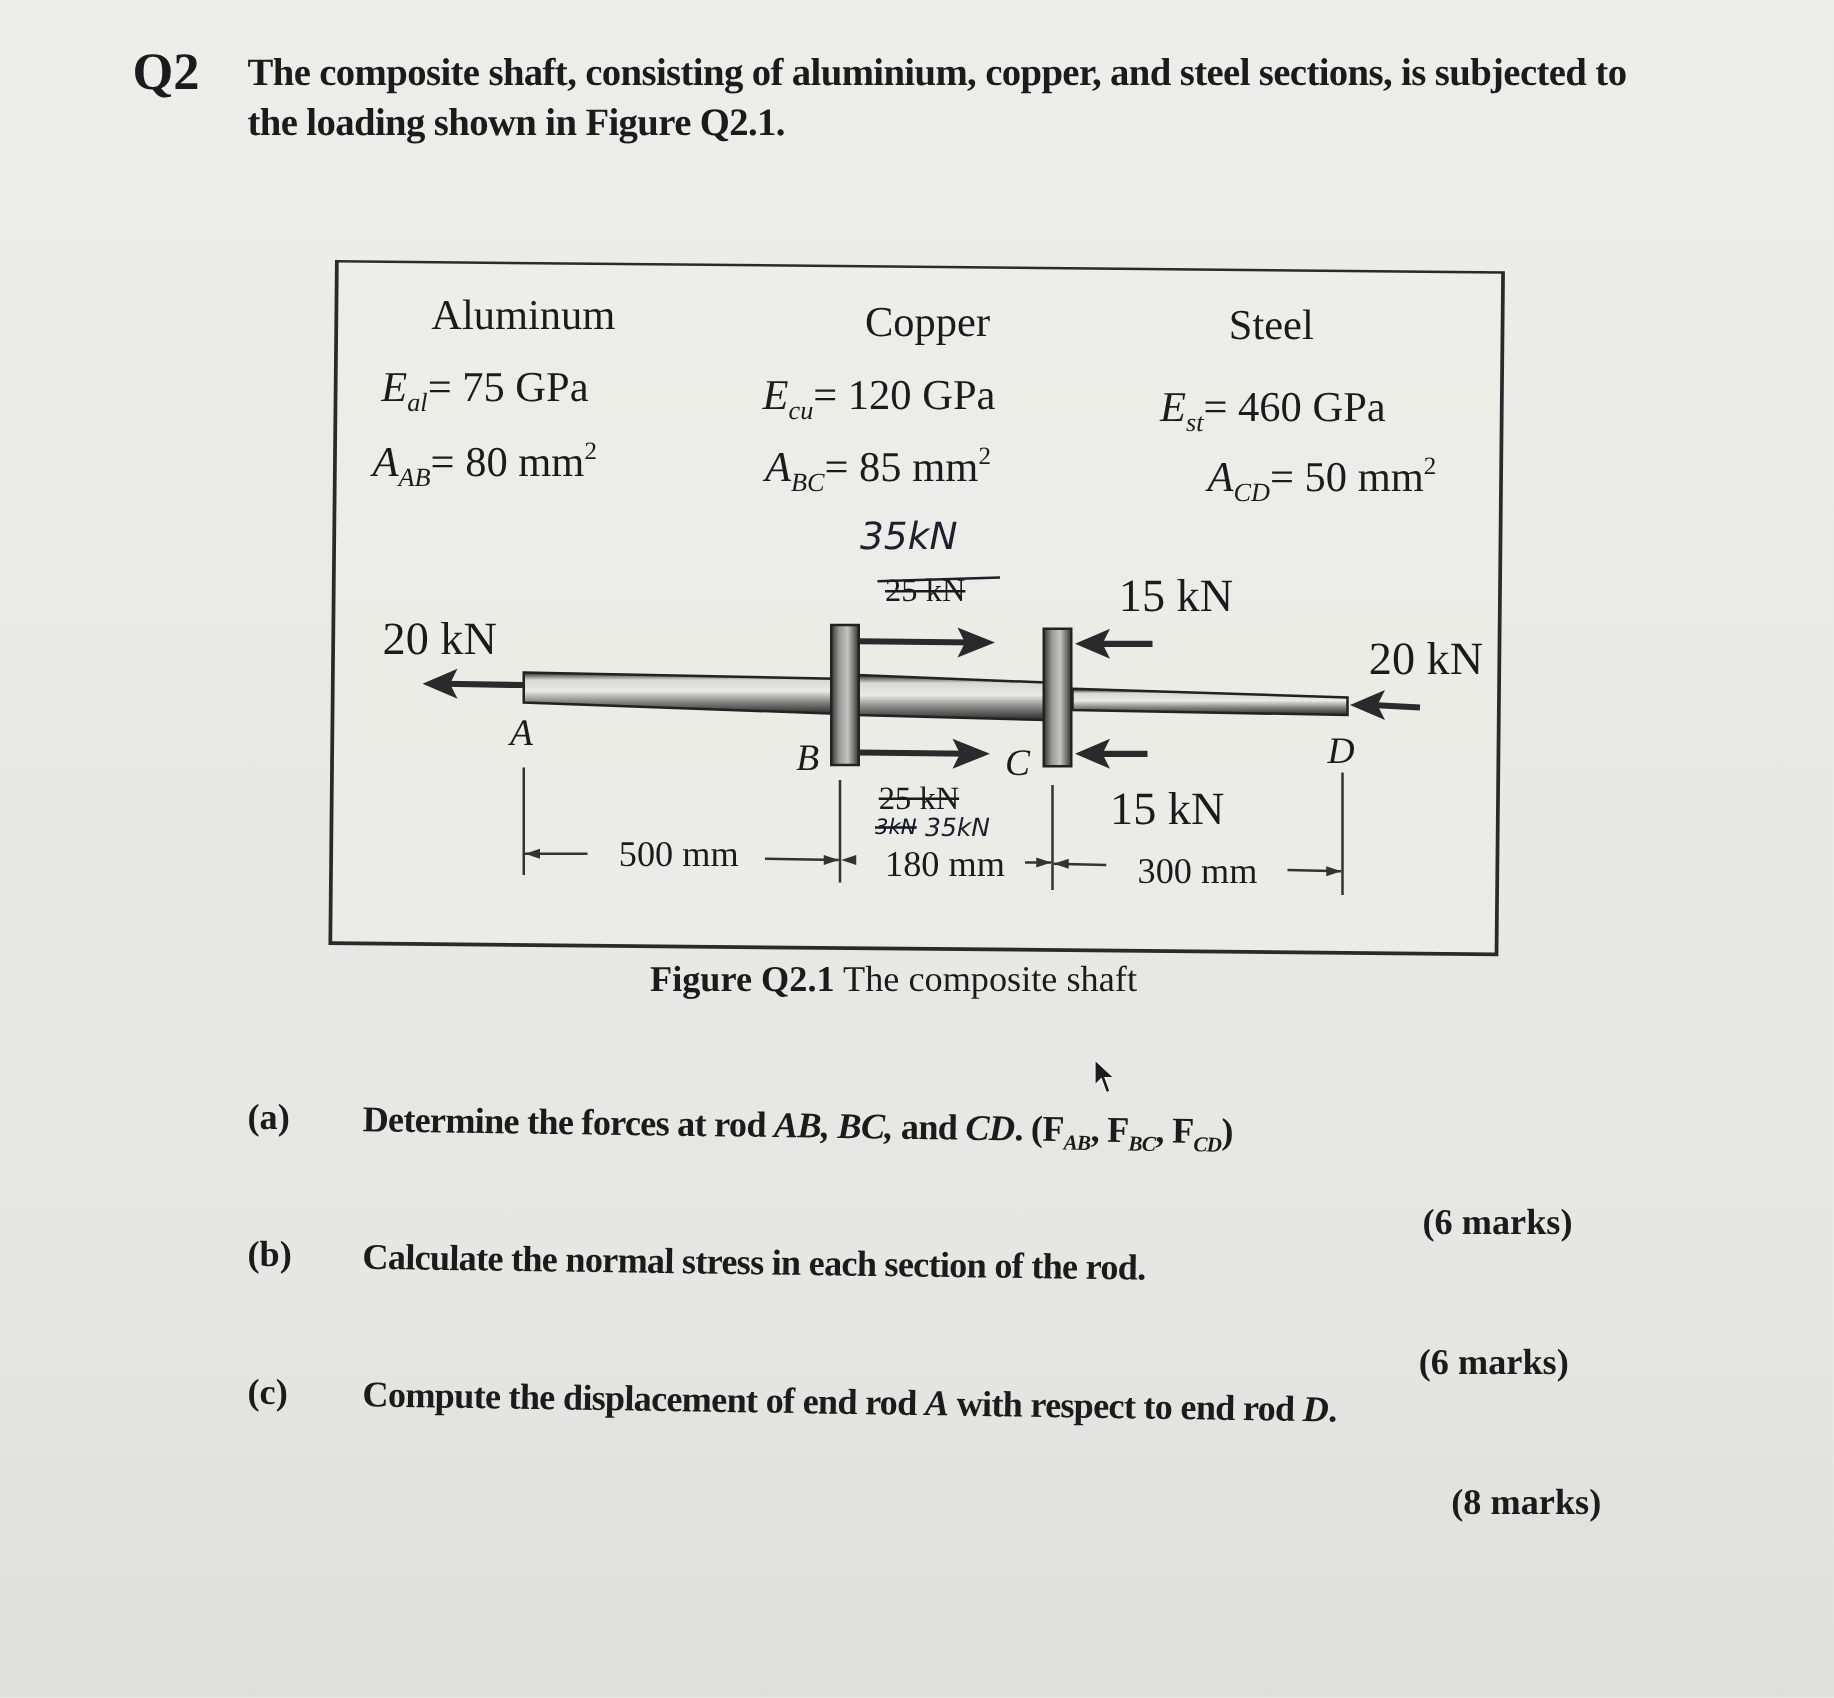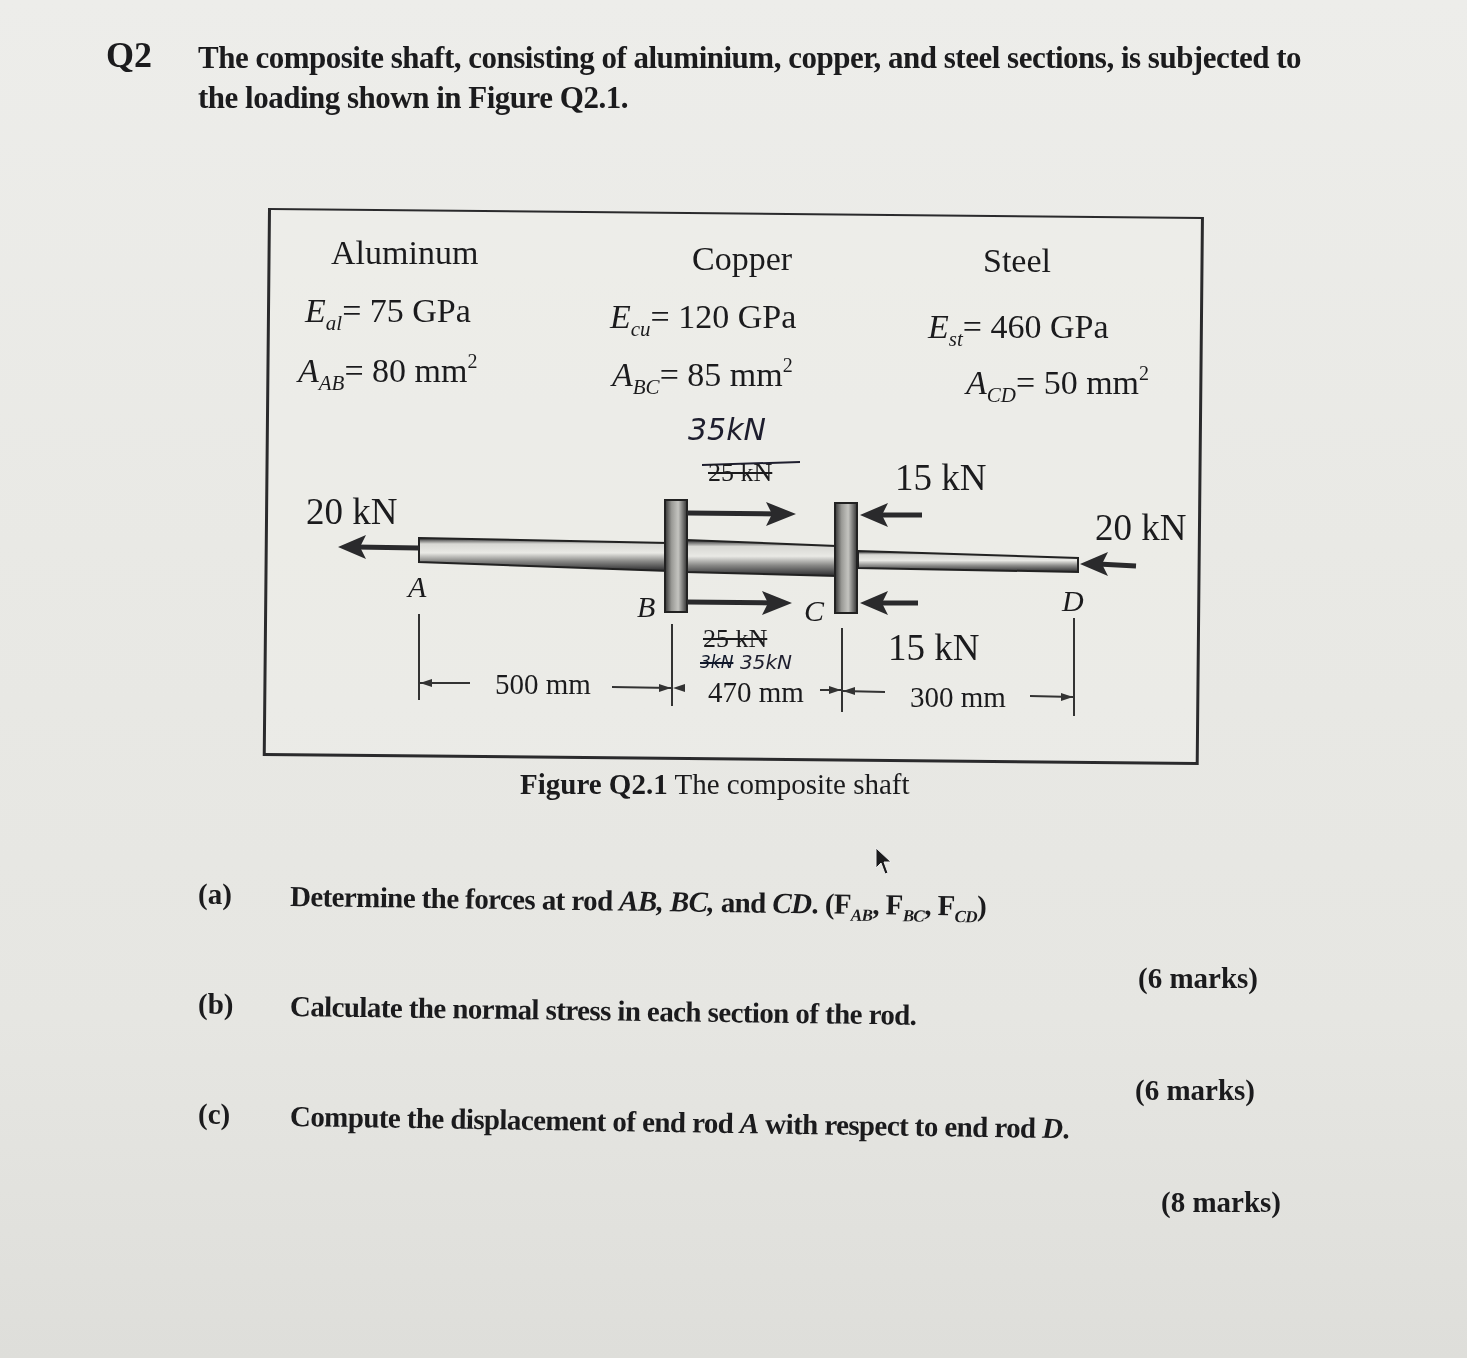--- a/index.html
+++ b/index.html
@@ -4,21 +4,21 @@
 <style>
   html, body { margin:0; padding:0; }
   body {
     width:1467px; height:1358px; overflow:hidden;
     background: linear-gradient(180deg,#ededea 0%,#e9e9e5 40%,#e6e6e2 75%,#dededa 100%);
     font-family: "Liberation Serif", "DejaVu Serif", serif;
     color:#1b1b1d;
     position:relative;
   }
   .abs { position:absolute; }
-  .qnum { left:106px; top:34px; font-size:36px; font-weight:bold; }
+  .qnum { left:106px; top:34px; font-size:42px; font-weight:bold; }
   .qtext { left:198px; top:38px; width:1140px; font-size:31px; font-weight:bold; line-height:40px; letter-spacing:-0.5px; }
   .figure-box {
     left:268px; top:208px; width:930px; height:543px;
     border:3px solid #2a2a2c; border-top-width:2px;
     transform: rotate(0.55deg); transform-origin: left top;
     background: rgba(240,240,236,0.4);
   }
   .mat { font-size:34px; text-align:center; }
   .prop { font-size:34px; white-space:nowrap; }
   .prop i { font-style:italic; }
@@ -38,21 +38,21 @@
   .cursor { left:872px; top:846px; }
 </style>
 </head>
 <body>
 
 <div class="abs qnum">Q2</div>
 <div class="abs qtext">The composite shaft, consisting of aluminium, copper, and steel sections, is subjected to the loading shown in Figure Q2.1.</div>
 
 <div class="abs figure-box"></div>
 
-<div class="abs mat" style="left:331px;top:234px;">Aluminum</div>
+<div class="abs mat" style="left:345px;top:234px;">Aluminum</div>
 <div class="abs mat" style="left:692px;top:240px;">Copper</div>
 <div class="abs mat" style="left:983px;top:242px;">Steel</div>
 
 <div class="abs prop" style="left:305px;top:292px;">
   <i>E</i><sub>al</sub><span>= 75 GPa</span>
 </div>
 <div class="abs prop" style="left:610px;top:298px;">
   <i>E</i><sub>cu</sub><span>= 120 GPa</span>
 </div>
 <div class="abs prop" style="left:928px;top:308px;">
@@ -142,21 +142,21 @@
 <div class="abs hand strike" style="left:700px;top:652px;font-size:17px;color:#0f172a;">3kN</div>
 <div class="abs hand" style="left:740px;top:650px;font-size:20px;">35kN</div>
 <div class="abs force" style="left:888px;top:626px;">15 kN</div>
 
 <div class="abs pt" style="left:408px;top:570px;">A</div>
 <div class="abs pt" style="left:637px;top:590px;">B</div>
 <div class="abs pt" style="left:804px;top:594px;">C</div>
 <div class="abs pt" style="left:1062px;top:584px;">D</div>
 
 <div class="abs dim" style="left:495px;top:668px;">500 mm</div>
-<div class="abs dim" style="left:708px;top:676px;">470 mm</div>
+<div class="abs dim" style="left:708px;top:676px;">180 mm</div>
 <div class="abs dim" style="left:910px;top:681px;">300 mm</div>
 
 <div class="abs caption">
   <b>Figure Q2.1</b><span> The composite shaft</span>
 </div>
 
 <svg class="abs cursor" width="22" height="32">
   <polygon points="4,2 4,22 9,17 13,28 16,27 12,16 19,16" fill="#1b1b1d" stroke="#eee" stroke-width="1"></polygon>
 </svg>
 

